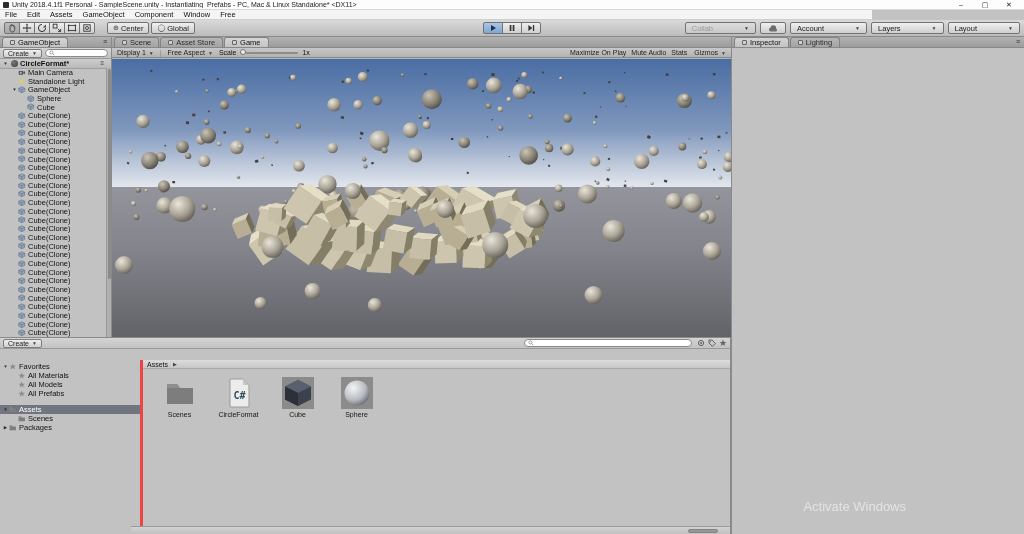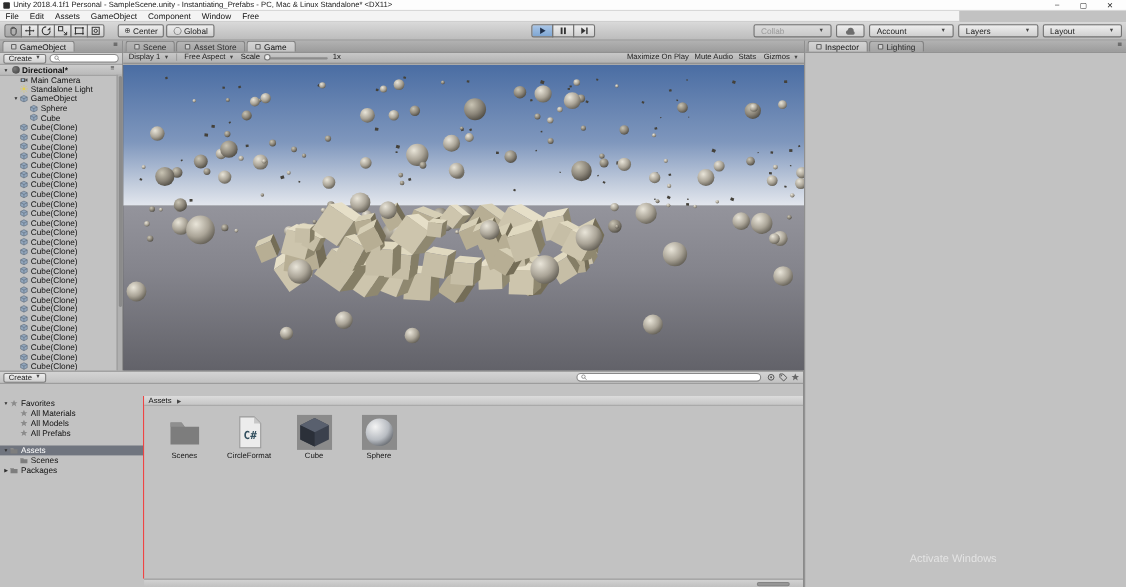--- a/index.html
+++ b/index.html
@@ -79,39 +79,39 @@
   .gc-toggle{background:transparent;border:none;font-size:7px;color:#222;font-family:inherit;white-space:nowrap;}
   .game-view{position:absolute;left:0;top:22px;right:0;bottom:0;background:#5a5a5a;}
   .game-view svg{width:100%;height:100%;display:block;}
 
   
   .inspector-panel{position:absolute;left:731px;top:37px;width:293px;height:497px;background:#c2c2c2;border-left:1px solid #8a8a8a;}
 
   
   .project-panel{position:absolute;left:0;top:337px;width:731px;height:197px;background:#c2c2c2;border-top:1px solid #8a8a8a;border-right:1px solid #8a8a8a;}
   .proj-body{position:absolute;left:0;top:22px;right:0;bottom:8px;display:flex;}
-  .proj-tree{width:131px;border-right:1px solid #ef4444;padding-top:2px;overflow:hidden;}
+  .proj-tree{width:143px;border-right:3px solid #ef4444;padding-top:2px;overflow:hidden;}
   .proj-tree .tree-row{height:9px;}
   .proj-tree .tree-row.section{margin-top:7px;}
   .proj-main{flex:1;position:relative;overflow:hidden;}
   .breadcrumb-bar{height:9px;background:linear-gradient(#dcdcdc,#c6c6c6);border-bottom:1px solid #a8a8a8;display:flex;align-items:center;padding:0 4px;font-size:7px;gap:2px;}
   .asset-grid{display:flex;padding:8px 0 0 8px;gap:2px;}
   .asset{width:57px;text-align:center;}
   .asset .thumb{width:32px;height:32px;margin:0 auto;}
   .asset .thumb svg{width:32px;height:32px;}
   .asset .alabel{font-size:7px;margin-top:2px;color:#151515;white-space:nowrap;overflow:hidden;}
   .proj-bottom{position:absolute;left:131px;right:0;bottom:0;height:8px;background:linear-gradient(#d2d2d2,#c0c0c0);border-top:1px solid #9a9a9a;}
   .hthumb{position:absolute;right:12px;top:1.5px;width:30px;height:4.5px;background:#969696;border-radius:2px;border:1px solid #848484;}
 
   .proj-icons{display:flex;align-items:center;gap:3px;margin-left:2px;}
   .proj-ic{width:8px;height:8px;display:inline-flex;}
   .proj-ic svg{width:8px;height:8px;}
 
   
-  .watermark{position:absolute;right:118px;bottom:20px;font-size:10px;color:rgba(255,255,255,0.55);pointer-events:none;}
+  .watermark{position:absolute;right:118px;bottom:20px;font-size:13px;color:rgba(255,255,255,0.55);pointer-events:none;}
 </style>
 </head>
 <body>
 
 <div class="titlebar">
   <span class="unity-logo"></span>
   <span class="title-text">Unity 2018.4.1f1 Personal - SampleScene.unity - Instantiating_Prefabs - PC, Mac &amp; Linux Standalone* &lt;DX11&gt;</span>
   <div class="win-controls">
     <span class="win-btn">–</span>
     <span class="win-btn">▢</span>
@@ -240,21 +240,21 @@
       <svg viewBox="0 0 8 8">
           <circle cx="3.2" cy="3.2" r="2.1" fill="none" stroke="#777" stroke-width="0.9"></circle>
           <path d="M4.8 4.8L7 7" stroke="#777" stroke-width="0.9"></path>
         </svg>
       <input style="">
     </div>
   </div>
   <div class="scene-header">
     <span class="tree-arrow">▼</span>
     <span class="unity-scene-ic"></span>
-    <span>Directional*</span>
+    <span>CircleFormat*</span>
     <span class="right-ic">≡</span>
   </div>
   <div class="tree" id="hierarchy-list">
       <div class="tree-row" style="padding-left: 11px;">
         <span class="tree-arrow"></span>
         <span class="tree-icon">
           <svg viewBox="0 0 8 8">
             <rect x="0.8" y="2.2" width="4.6" height="3.8" rx="0.5" fill="#4f4f4f"></rect>
             <circle cx="3" cy="4" r="1.2" fill="#9fb6cc"></circle>
             <path d="M5.6 3.2 7.4 2.3v3.4L5.6 4.8z" fill="#4f4f4f"></path>

